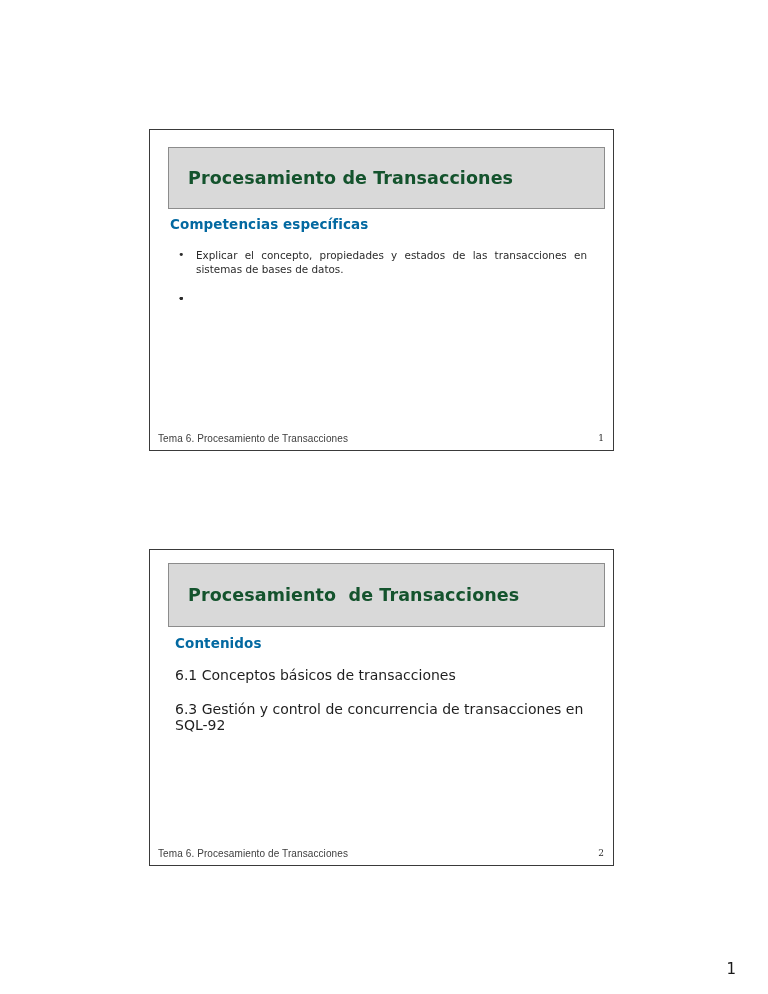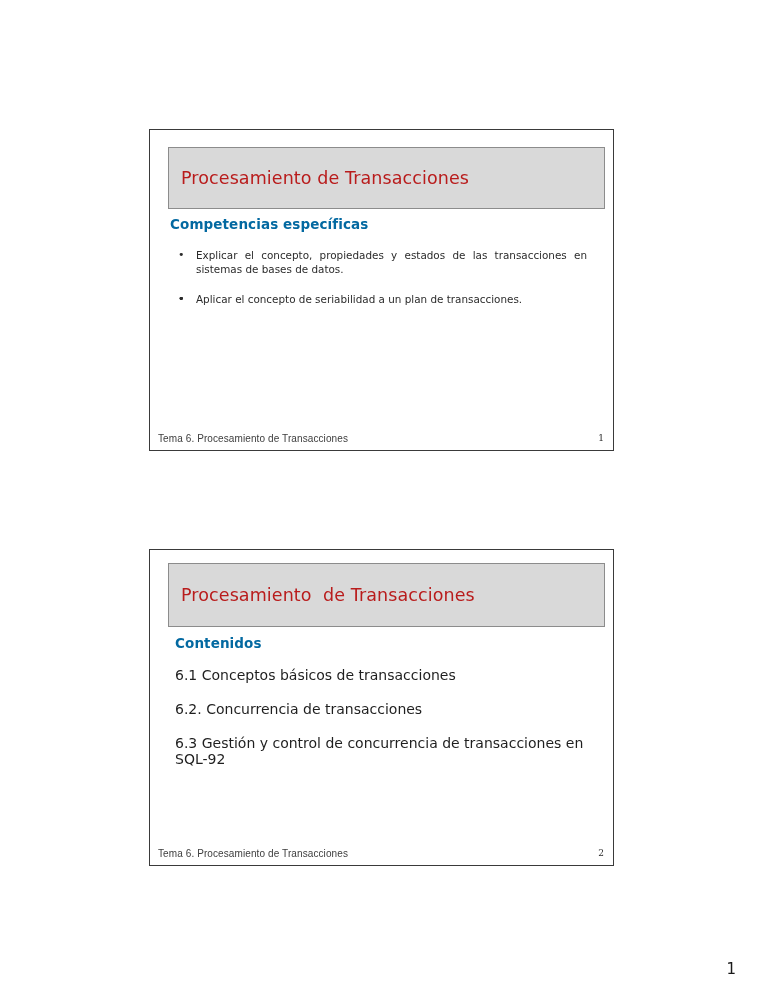--- a/index.html
+++ b/index.html
@@ -55,24 +55,24 @@
     width: 437px;
     height: 62px;
   }
   .slide--two .slide-title-box {
     left: 18px;
     top: 13px;
     width: 437px;
     height: 64px;
   }
   .slide-title-text {
-    padding-left: 12px;
+    padding-left: 19px;
     font-size: 17.5px;
-    font-weight: 400;
-    color: #b91c1c;
+    font-weight: 700;
+    color: #14532d;
     letter-spacing: 0.1px;
     white-space: pre;
   }
 
   
   .section-heading {
     position: absolute;
     font-size: 13.5px;
     font-weight: bold;
     color: #0369a1;
@@ -189,42 +189,40 @@
         <span>Explicar el concepto, propiedades y estados de las transacciones en sistemas de bases de datos.</span>
       </li>
       <li class="bullet-item">
         <span class="bullet-marker">•</span>
       </li>
       <li class="bullet-item">
         <span class="bullet-marker">•</span>
       </li>
       <li class="bullet-item">
         <span class="bullet-marker">•</span>
-        <span>Aplicar el concepto de seriabilidad a un plan de transacciones.</span>
       </li>
     </ul>
 
     <div class="slide-footer">
       <span class="footer-text">Tema 6. Procesamiento de Transacciones</span>
       <span class="footer-page">1</span>
     </div>
 
   </div>
 
   <div class="slide slide--two">
 
     <div class="slide-title-box">
       <span class="slide-title-text">Procesamiento  de Transacciones</span>
     </div>
 
     <div class="section-heading">Contenidos</div>
 
     <ul class="contents-list">
       <li class="contents-item">6.1 Conceptos básicos de transacciones</li>
-      <li class="contents-item">6.2. Concurrencia de transacciones</li>
       <li class="contents-item">6.3 Gestión y control de concurrencia de transacciones en SQL-92</li>
     </ul>
 
     <div class="slide-footer">
       <span class="footer-text">Tema 6. Procesamiento de Transacciones</span>
       <span class="footer-page">2</span>
     </div>
 
   </div>
 

